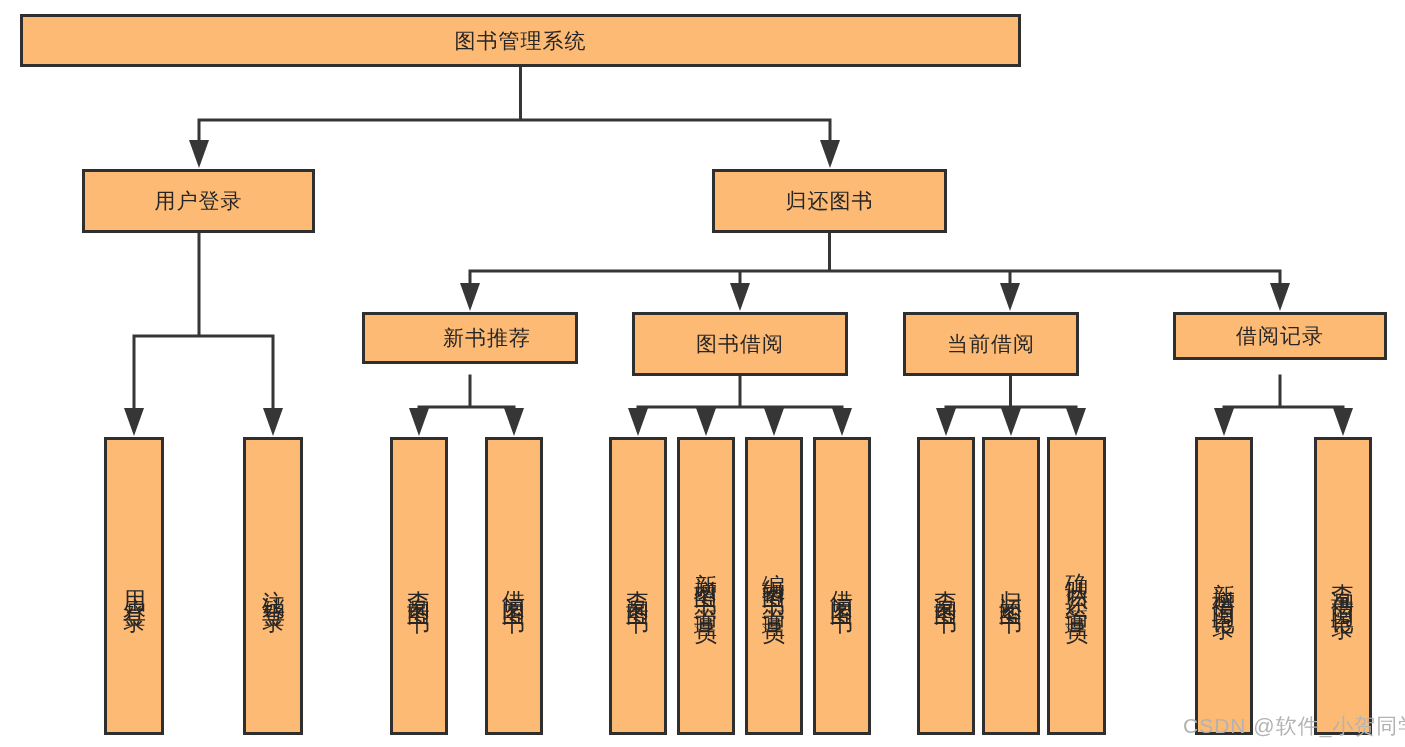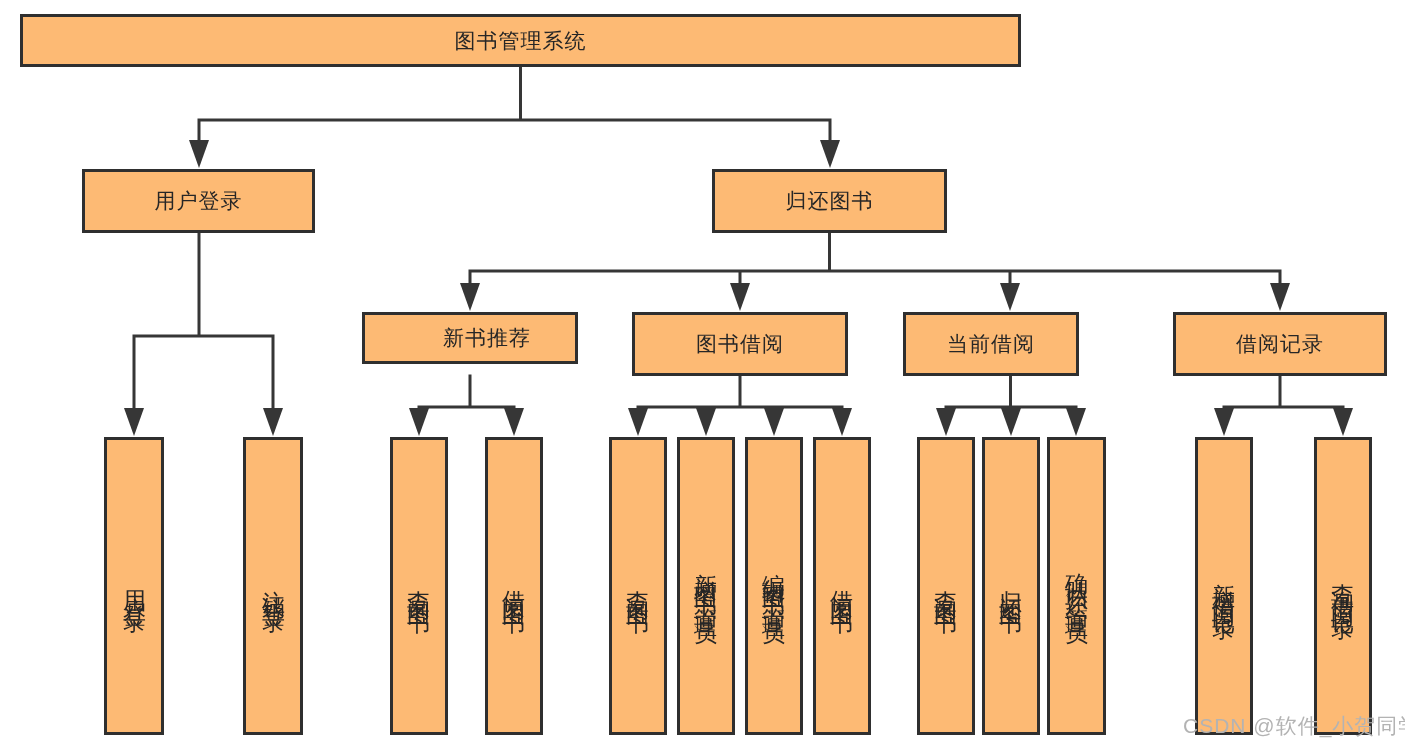--- a/index.html
+++ b/index.html
@@ -98,21 +98,21 @@
   </svg>
 
   <div class="node hnode" style="left:20px; top:14px; width:1001px; height:53px;">图书管理系统</div>
 
   <div class="node hnode" style="left:82px; top:169px; width:233px; height:64px;">用户登录</div>
   <div class="node hnode" style="left:712px; top:169px; width:235px; height:64px;">归还图书</div>
 
   <div class="node hnode" style="left:362px; top:312px; width:216px; height:52px;padding-left:34px;">新书推荐</div>
   <div class="node hnode" style="left:632px; top:312px; width:216px; height:64px;">图书借阅</div>
   <div class="node hnode" style="left:903px; top:312px; width:176px; height:64px;">当前借阅</div>
-  <div class="node hnode" style="left:1173px; top:312px; width:214px; height:64px;">借阅记录</div>
+  <div class="node hnode" style="left:1173px; top:312px; width:214px; height:48px;">借阅记录</div>
 
   <div class="node vnode" style="left:104px; top:437px; width:60px; height:298px;">用户登录</div>
   <div class="node vnode" style="left:243px; top:437px; width:60px; height:298px;">注销登录</div>
 
   <div class="node vnode" style="left:390px; top:437px; width:58px; height:298px;">查询图书</div>
   <div class="node vnode" style="left:485px; top:437px; width:58px; height:298px;">借阅图书</div>
 
   <div class="node vnode" style="left:609px; top:437px; width:58px; height:298px;">查询图书</div>
   <div class="node vnode" style="left:677px; top:437px; width:58px; height:298px;">新增图书（管理员）</div>
   <div class="node vnode" style="left:745px; top:437px; width:58px; height:298px;">编辑图书（管理员）</div>

